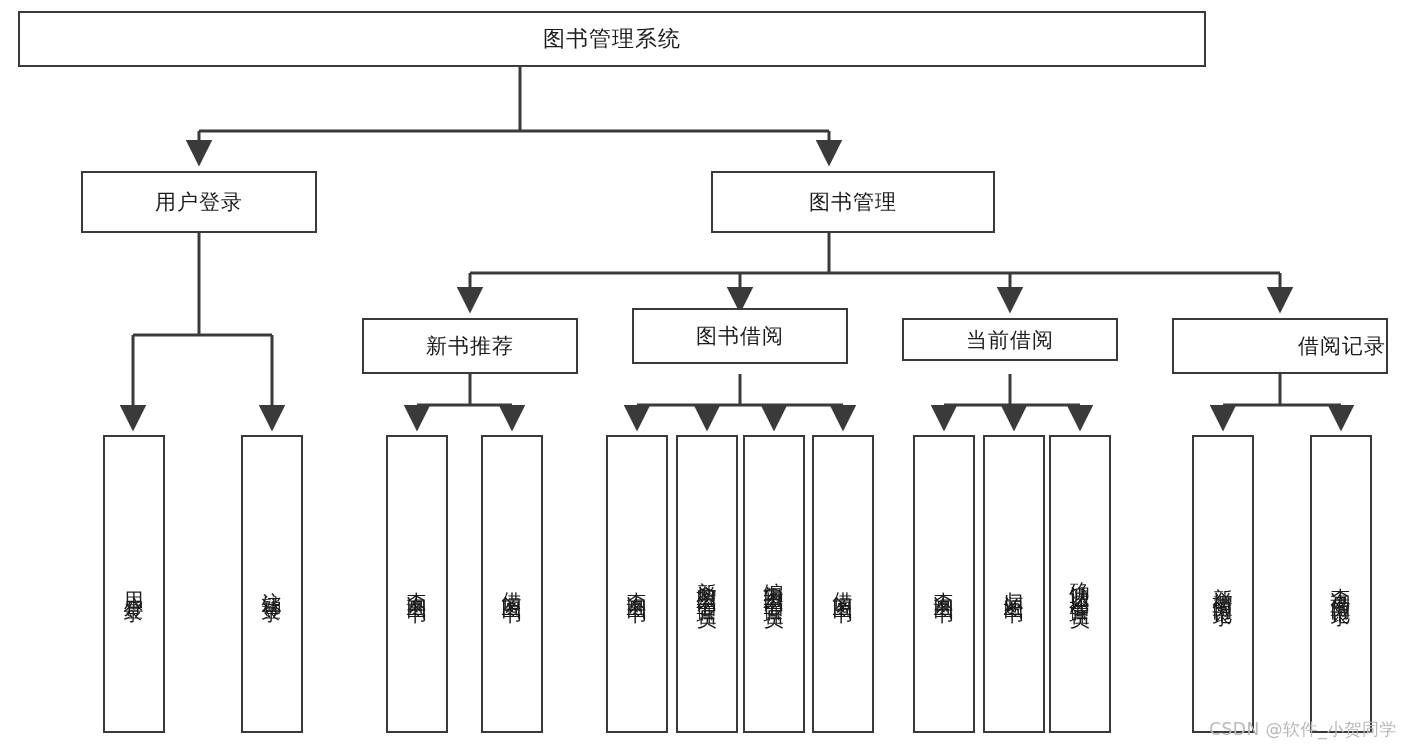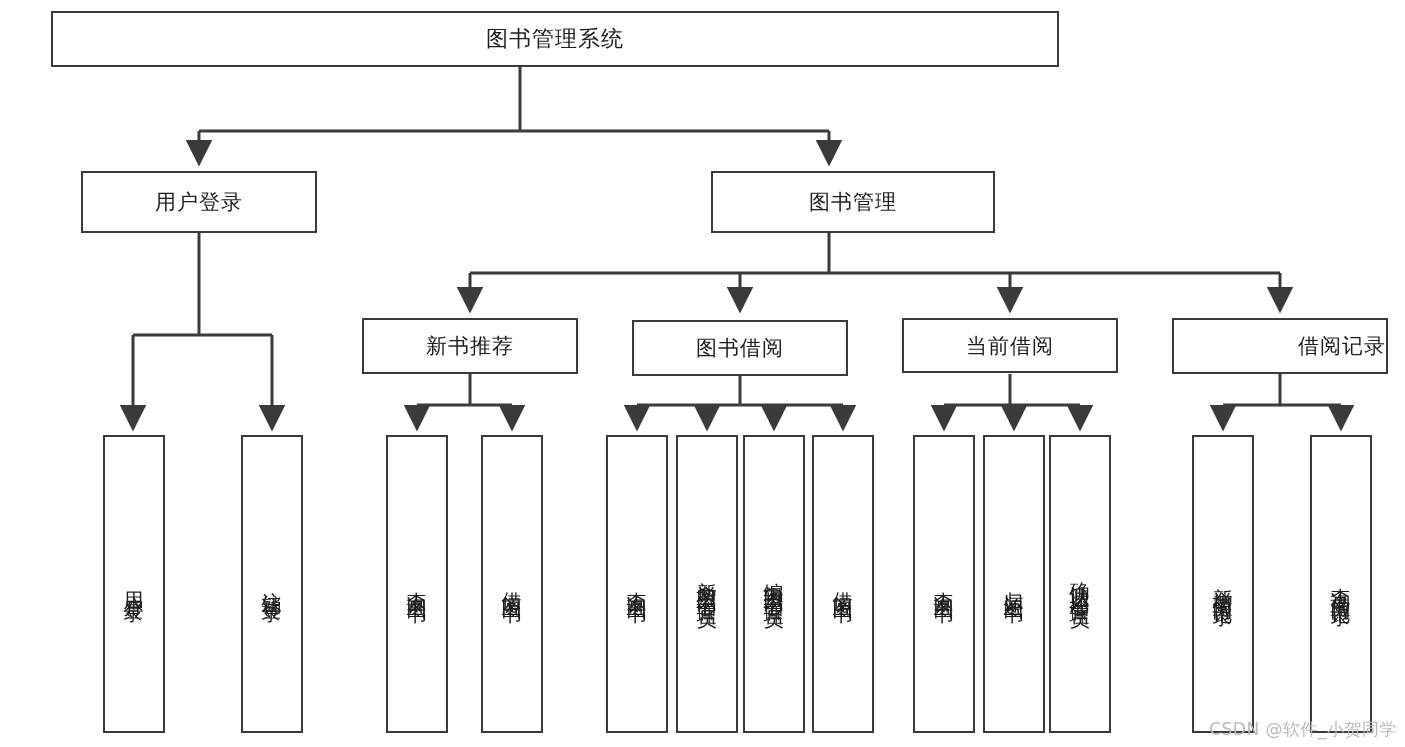--- a/index.html
+++ b/index.html
@@ -111,38 +111,38 @@
       <path d="M 1014 405 L 1014 427" marker-end="url(#arrow)"></path>
       <path d="M 1080 405 L 1080 427" marker-end="url(#arrow)"></path>
 
       <path d="M 1280 374 L 1280 405"></path>
       <path d="M 1223 405 L 1341 405"></path>
       <path d="M 1223 405 L 1223 427" marker-end="url(#arrow)"></path>
       <path d="M 1341 405 L 1341 427" marker-end="url(#arrow)"></path>
     </g>
   </svg>
 
-  <div class="node horiz root" style="left:18px; top:11px; width:1008px; height:56px;margin-left:33px;">
+  <div class="node horiz root" style="left:18px; top:11px; width:1188px; height:56px;">
     <span>图书管理系统</span>
   </div>
 
   <div class="node horiz" style="left:81px; top:171px; width:236px; height:62px;">
     <span>用户登录</span>
   </div>
   <div class="node horiz" style="left:711px; top:171px; width:284px; height:62px;">
     <span>图书管理</span>
   </div>
 
   <div class="node horiz" style="left:362px; top:318px; width:216px; height:56px;">
     <span>新书推荐</span>
   </div>
-  <div class="node horiz" style="left:632px; top:320px; width:216px; height:56px;">
+  <div class="node horiz" style="left:632px; top:308px; width:216px; height:56px;">
     <span>图书借阅</span>
   </div>
-  <div class="node horiz" style="left:902px; top:318px; width:216px; height:55px;text-align:center;">
+  <div class="node horiz" style="left:902px; top:318px; width:216px; height:43px;text-align:center;">
     <span>当前借阅</span>
   </div>
   <div class="node horiz" style="left:1172px; top:318px; width:216px; height:56px;justify-content:flex-end;">
     <span>借阅记录</span>
   </div>
 
   <div class="node vert" style="left:103px; top:435px; width:62px; height:298px;">
     <span class="vtext">用户登录</span>
   </div>
   <div class="node vert" style="left:241px; top:435px; width:62px; height:298px;">

